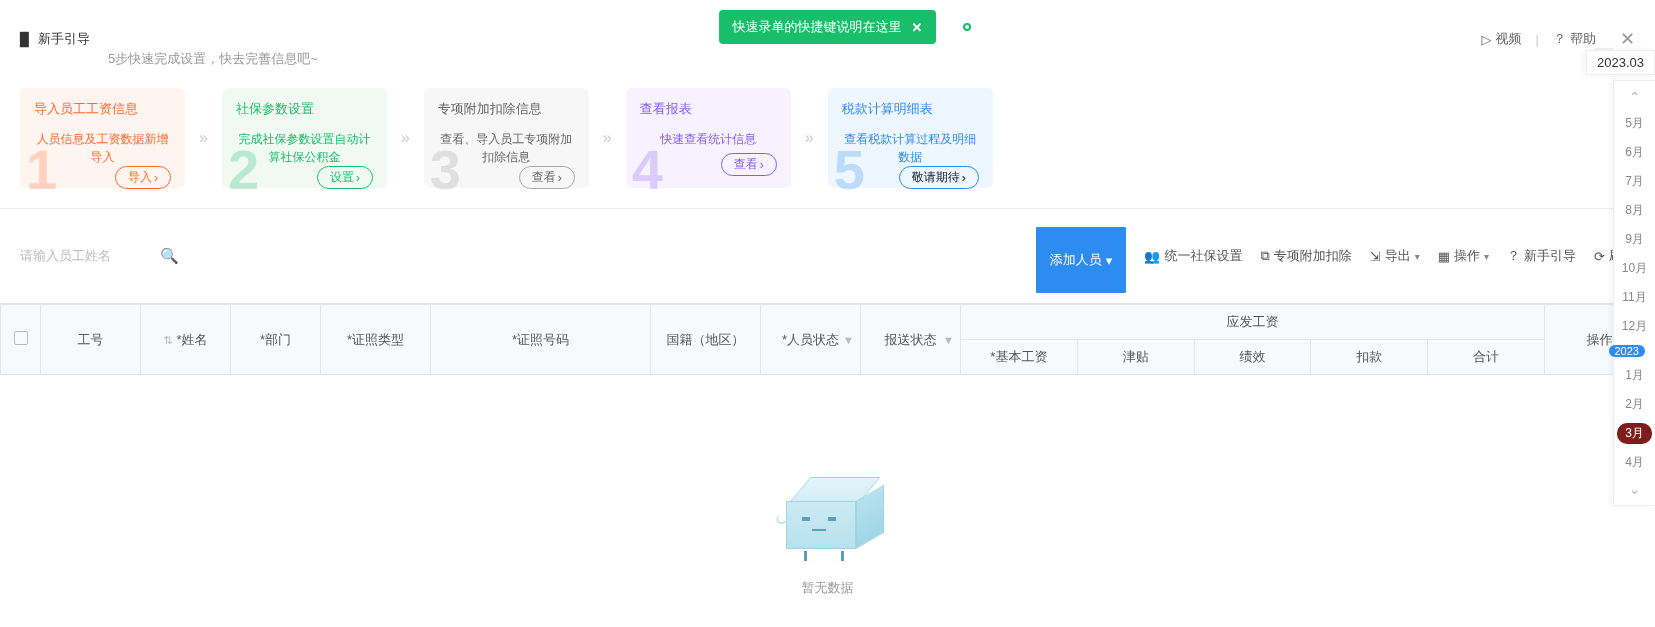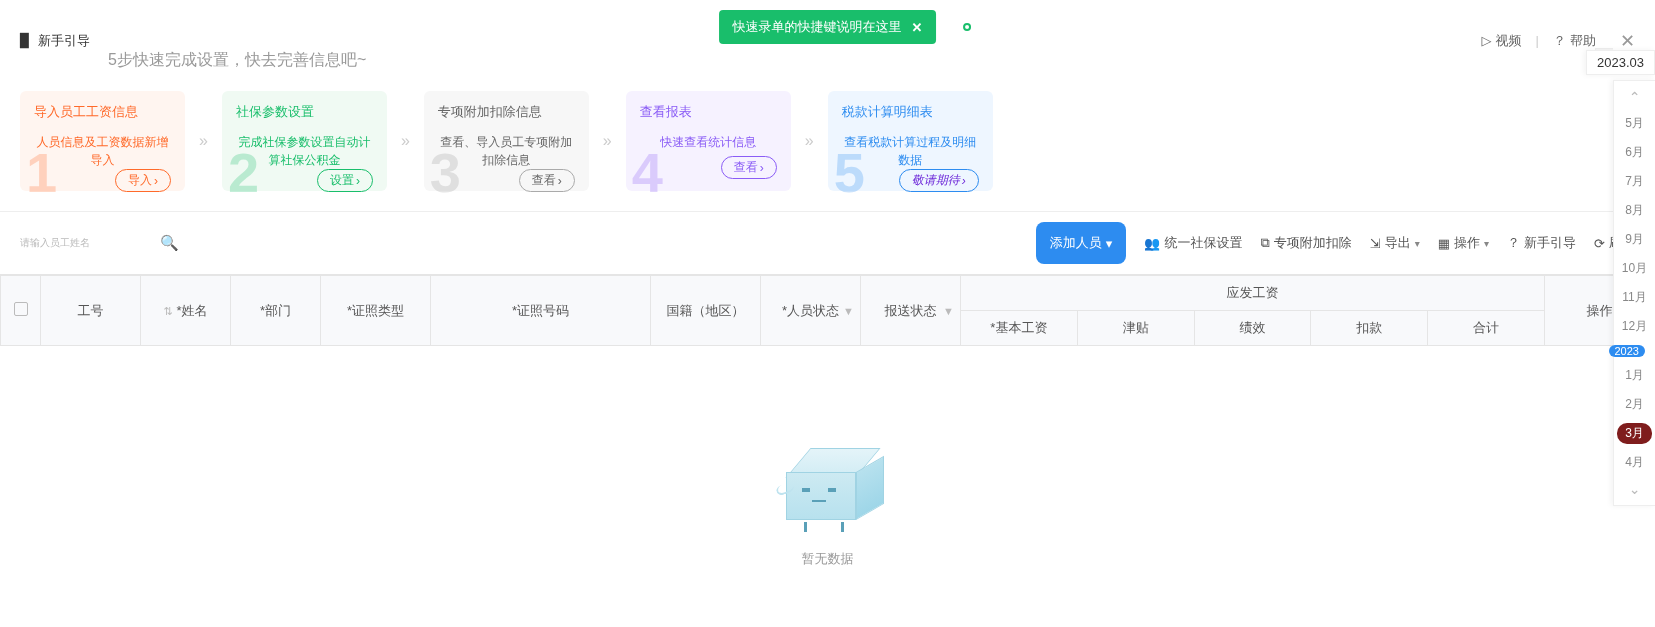--- a/index.html
+++ b/index.html
@@ -1,21 +1,21 @@
 <!DOCTYPE html>
 <html><head>
 <meta charset="utf-8">
 <style>
 * { box-sizing: border-box; margin: 0; padding: 0; font-family: "PingFang SC", "Microsoft YaHei", sans-serif; }
 body { background: #fff; color: #333; font-size: 13px; width: 1655px; }
 
 
 .header { display: flex; align-items: center; padding: 10px 20px; position: relative; }
 .header .title-block { display: flex; align-items: center; gap: 8px; }
-.header .info-text { color: #999; font-size: 16px; margin-left: 10px; margin-top: 40px; }
+.header .info-text { color: #999; font-size: 13px; margin-left: 10px; margin-top: 40px; }
 .toast {
   position: absolute; left: 50%; transform: translateX(-50%); top: 10px;
   background: #19be6b; color: #fff; padding: 8px 14px; border-radius: 4px;
   display: flex; align-items: center; gap: 10px; font-size: 13px;
 }
 .toast .close-x { cursor: pointer; font-weight: bold; }
 .toast-dot { width: 8px; height: 8px; border: 2px solid #19be6b; border-radius: 50%; position: absolute; right: -35px; top: 50%; transform: translateY(-50%); background:#fff; }
 .header-right { margin-left: auto; display: flex; align-items: center; gap: 14px; color: #666; font-size: 13px; }
 .header-right .hr-item { display: flex; align-items: center; gap: 4px; cursor: pointer; }
 .header-right .divider { color: #ccc; }
@@ -37,30 +37,30 @@
 .card .bignum {
   position: absolute; left: 6px; bottom: -10px; font-size: 56px; font-weight: bold;
   opacity: 0.25; line-height: 1;
 }
 .arrow { color: #ccc; font-size: 16px; padding: 0 14px; }
 
 .card1 { background: #fff5f0; } .card1 .card-title,.card1 .card-desc { color: #ff6a2a; } .card1 .card-btn { color: #ff6a2a; border-color: #ff6a2a; } .card1 .bignum{color:#ff6a2a;}
 .card2 { background: #f0faf3; } .card2 .card-title,.card2 .card-desc { color: #19be6b; } .card2 .card-btn { color: #19be6b; border-color: #19be6b; } .card2 .bignum{color:#19be6b;}
 .card3 { background: #f7f7f7; } .card3 .card-title,.card3 .card-desc { color: #666; } .card3 .card-btn { color: #666; border-color: #aaa; } .card3 .bignum{color:#999;}
 .card4 { background: #f6f2ff; } .card4 .card-title,.card4 .card-desc { color: #8a5cf6; } .card4 .card-btn { color: #8a5cf6; border-color: #8a5cf6; } .card4 .bignum{color:#8a5cf6;}
-.card5 { background: #eef6ff; } .card5 .card-title,.card5 .card-desc { color: #2d8cf0; } .card5 .card-btn { color: #6d28d9; border-color: #2d8cf0; font-style: italic; } .card5 .bignum{color:#2d8cf0;}
+.card5 { background: #eef6ff; } .card5 .card-title,.card5 .card-desc { color: #2d8cf0; } .card5 .card-btn { color: #0f172a; border-color: #2d8cf0; } .card5 .bignum{color:#2d8cf0;}
 
 
 .toolbar { display: flex; align-items: center; padding: 10px 20px; border-top: 1px solid #eee; }
 .search-box { display: flex; align-items: center; border-bottom: 1px solid transparent; width: 170px; }
-.search-box input { border: none; outline: none; font-size: 10px; width: 140px; color: #333; font-family: Liberation Serif, serif; }
+.search-box input { border: none; outline: none; font-size: 13px; width: 140px; color: #333; font-family: Liberation Serif, serif; }
 .search-box input::placeholder { color: #bbb; }
 .search-icon { color: #2d8cf0; font-size: 15px; cursor: pointer; }
 .toolbar-right { margin-left: auto; display: flex; align-items: center; gap: 18px; font-size: 13px; color: #555; }
-.btn-primary { background: #2d8cf0; color: #fff; border: none; border-radius: 8px; padding: 12px 14px; cursor: pointer; display: flex; align-items: center; gap: 4px; font-size: 13px; }
+.btn-primary { background: #2d8cf0; color: #fff; border: none; border-radius: 1px; padding: 24px 14px; cursor: pointer; display: flex; align-items: center; gap: 4px; font-size: 13px; margin-top: 8px; }
 .tbitem { display: flex; align-items: center; gap: 4px; cursor: pointer; }
 .tbitem .chev { font-size: 10px; color: #888; }
 
 
 .table-wrap { border-top: 1px solid #e5e5e5; }
 table { border-collapse: collapse; width: 100%; table-layout: fixed; }
 th { background: #f8f9fb; border: 1px solid #e5e5e5; font-weight: normal; color: #555; font-size: 13px; padding: 8px 6px; text-align: center; position: relative; margin-top: 44px; }
 th .filter { position: absolute; right: 6px; top: 50%; transform: translateY(-50%); color: #bbb; font-size: 11px; }
 .checkbox-cell { width: 40px; }
 .chk { width: 14px; height: 14px; border: 1px solid #bbb; border-radius: 2px; display: inline-block; }

